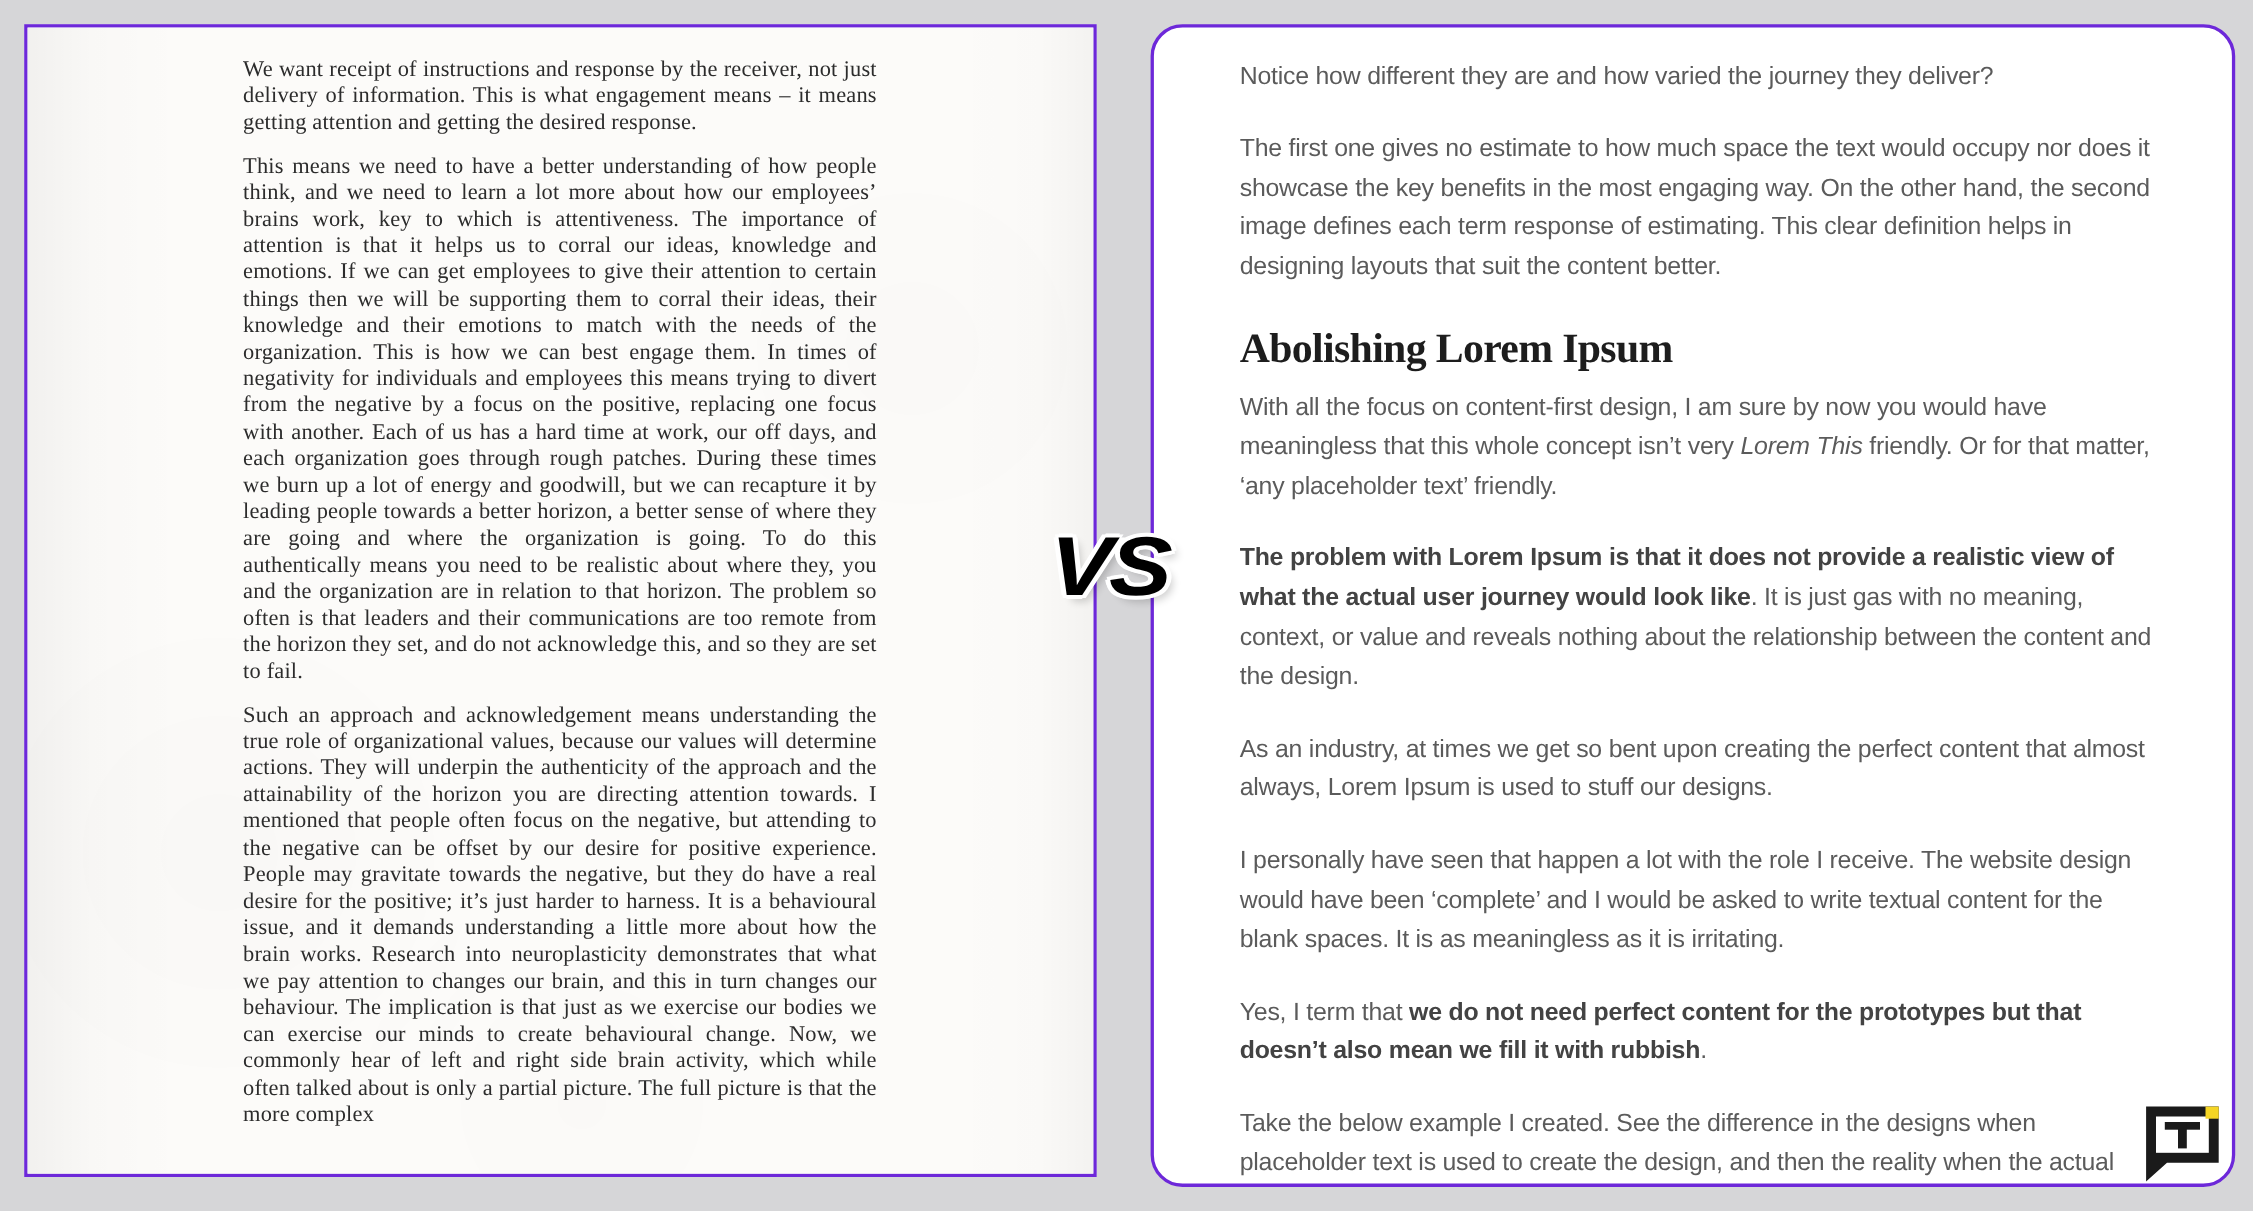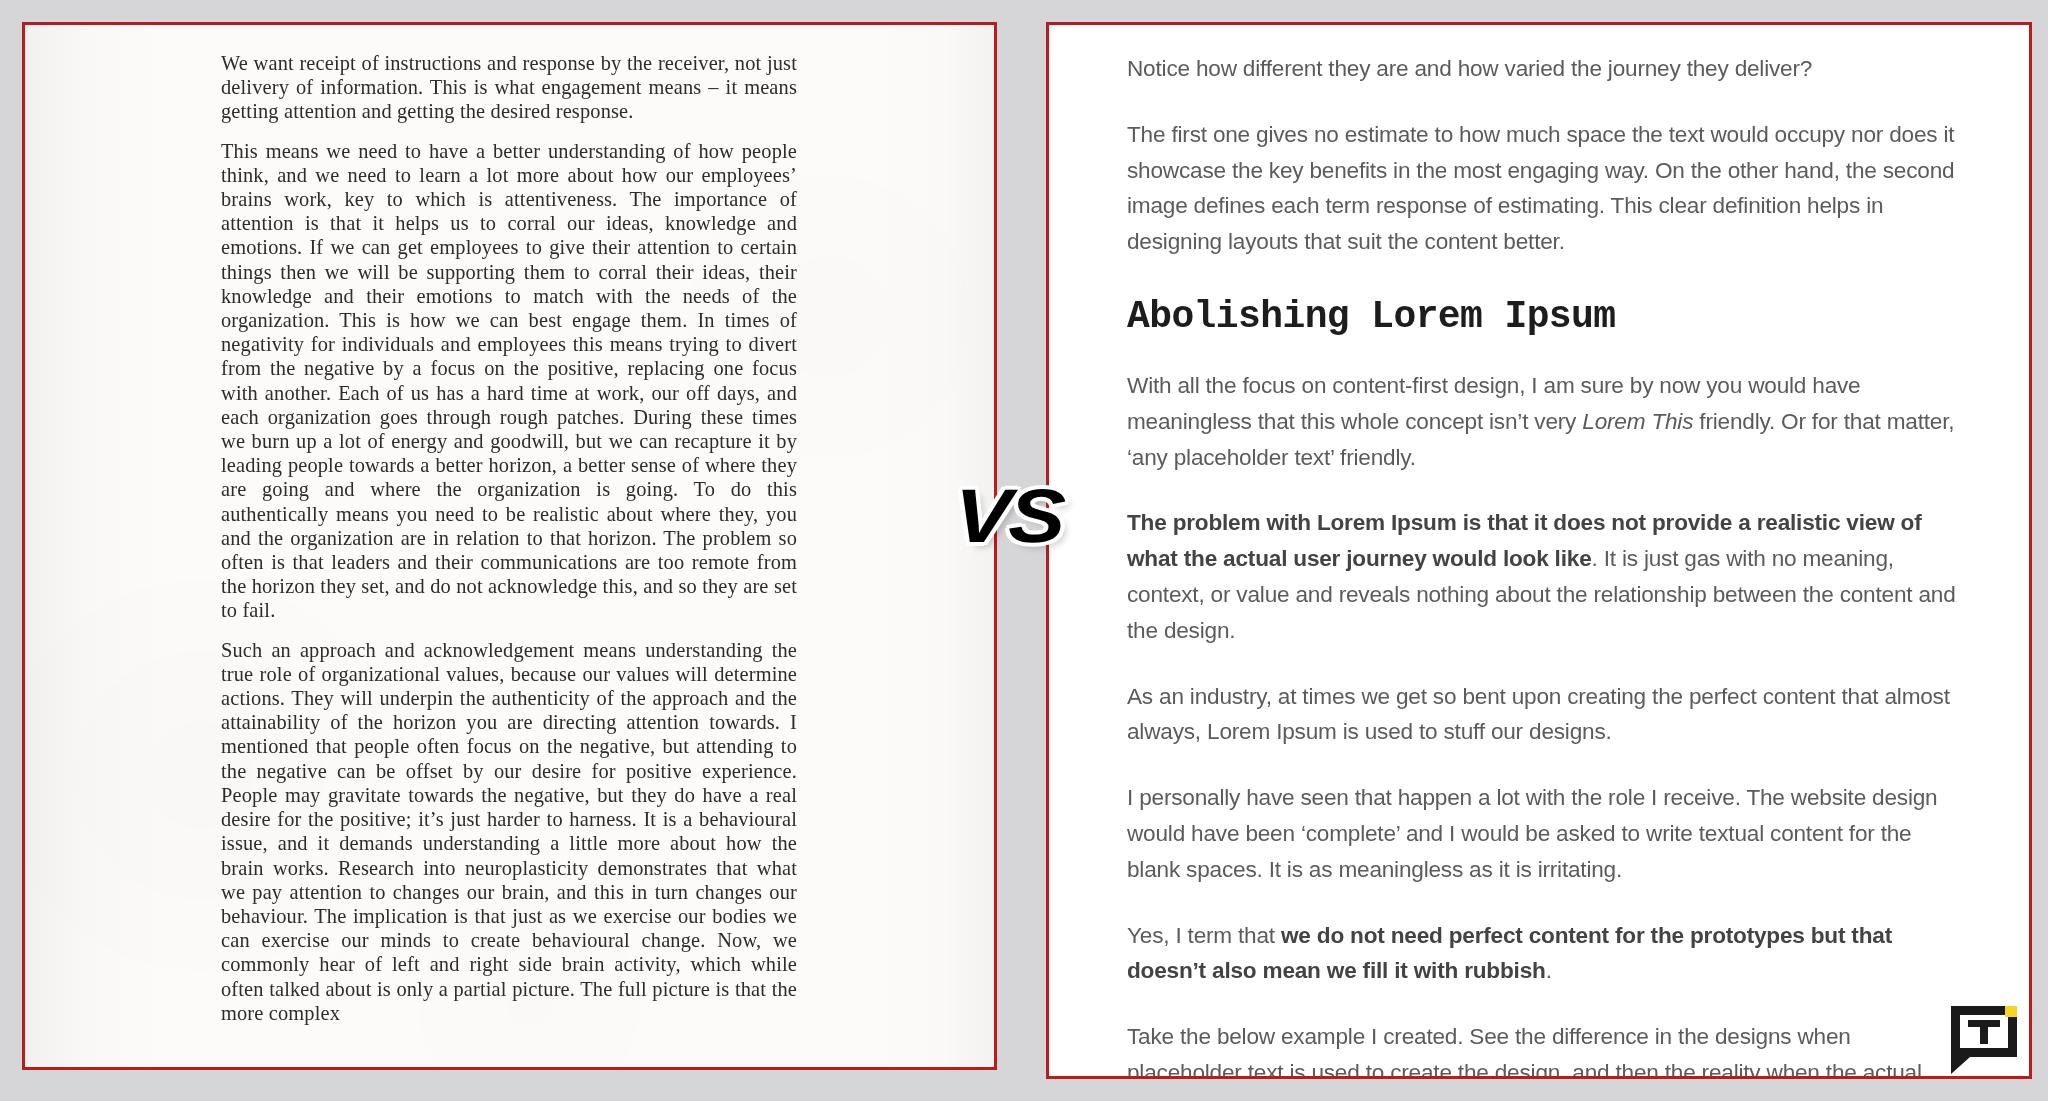--- a/index.html
+++ b/index.html
@@ -19,39 +19,40 @@
   .stage {
     position: absolute;
     inset: 0;
     background: #d6d6d8;
   }
 
   
   .panel {
     position: absolute;
     background: #ffffff;
-    border: 3px solid #b91c1c;
+    border: 3px solid #6d28d9;
     box-sizing: border-box;
     overflow: hidden;
   }
 
   .panel-left {
     left: 22px;
     top: 22px;
     width: 975px;
     height: 1048px;
     background: #fbfbfb;
   }
 
   .panel-right {
     left: 1046px;
     top: 22px;
     width: 986px;
     height: 1057px;
     background: #ffffff;
+    border-radius: 29px;
   }
 
   
   .book-page {
     position: absolute;
     left: 0;
     top: 0;
     right: 0;
     bottom: 0;
     background:
@@ -111,22 +112,22 @@
 
   .article p b, .article p strong {
     font-weight: bold;
     color: #434343;
   }
   .article p i, .article p em {
     font-style: italic;
   }
 
   .article h2 {
-    margin: 34px 0 28px 0;
-    font-family: Liberation Mono, monospace;
+    margin: 34px 0 12px 0;
+    font-family: Liberation Serif, serif;
     font-size: 38px;
     line-height: 46px;
     font-weight: bold;
     color: #1d1d1d;
     letter-spacing: -0.6px;
   }
 
   
   .vs-badge {
     position: absolute;

